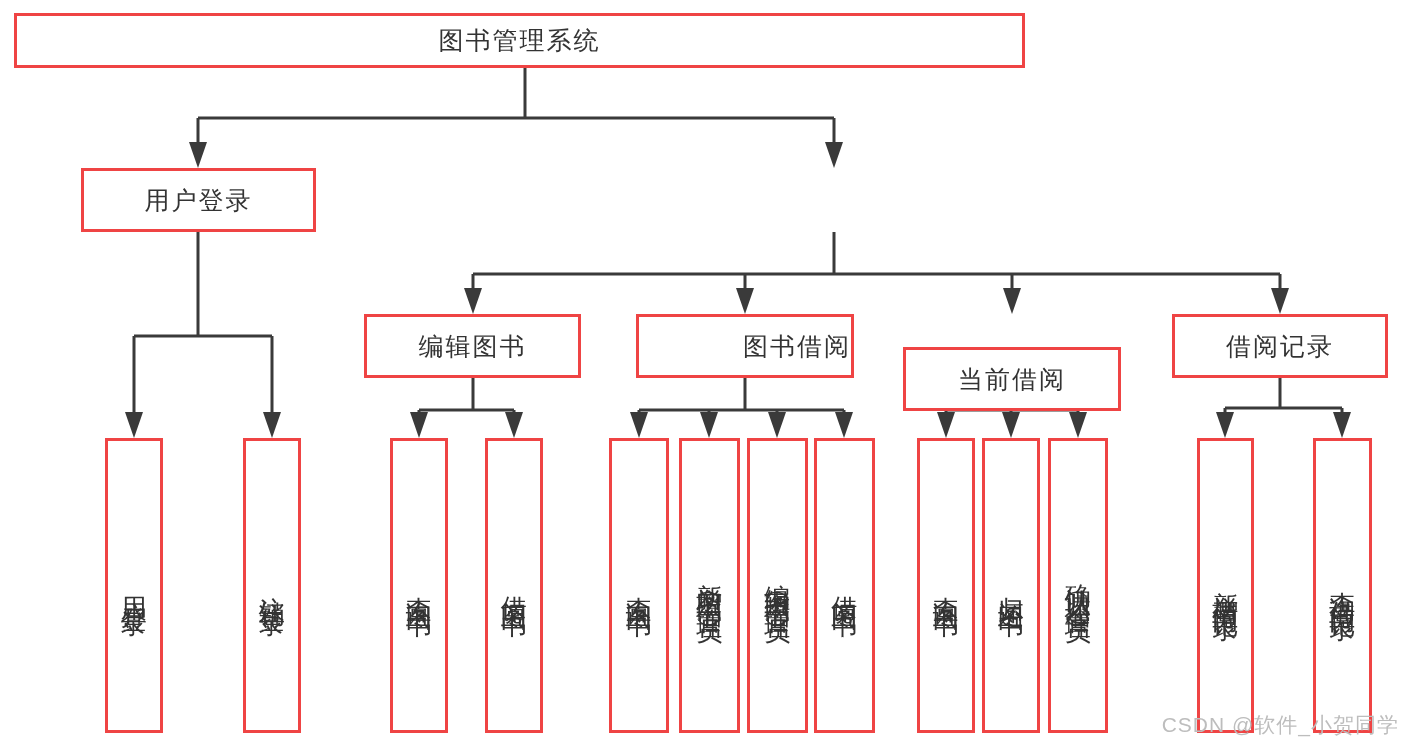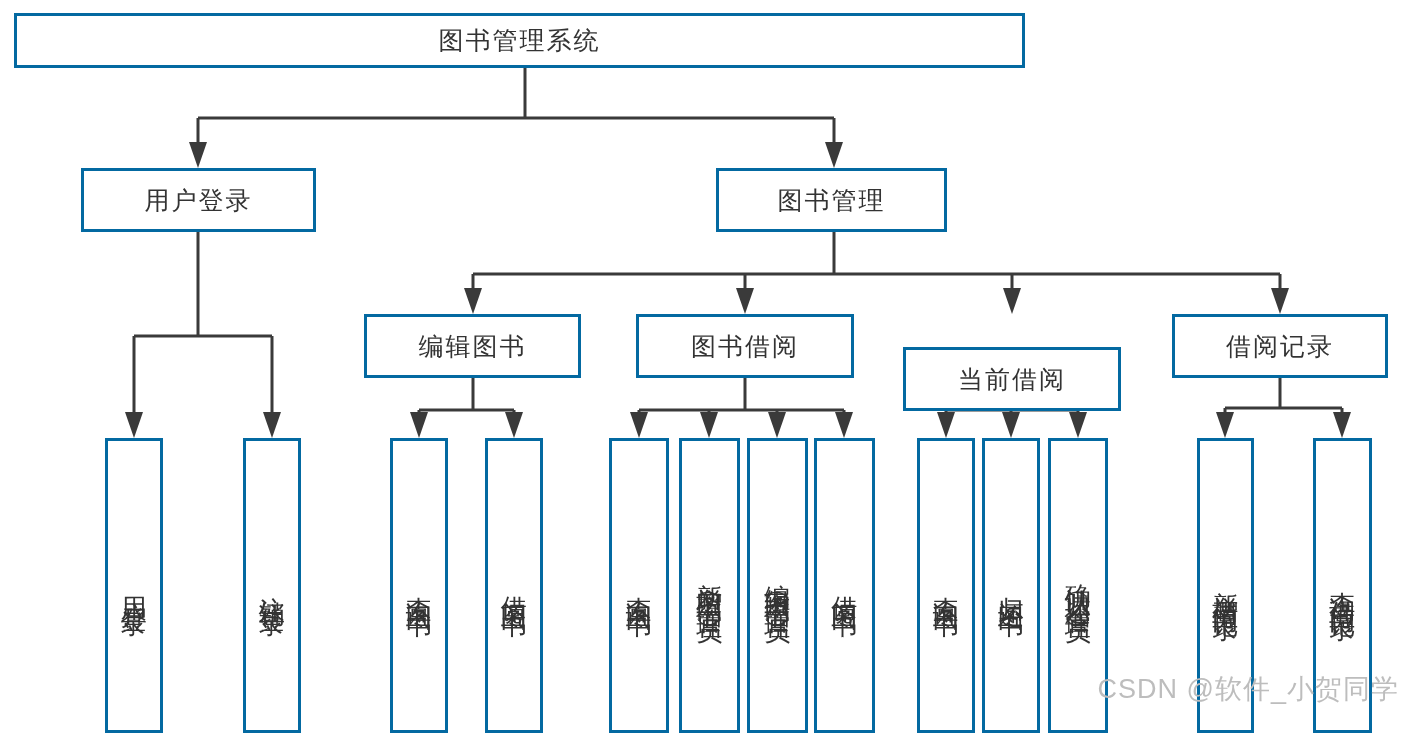--- a/index.html
+++ b/index.html
@@ -13,21 +13,21 @@
   }
   .wires {
     position: absolute;
     left: 0; top: 0;
     width: 1405px; height: 747px;
     z-index: 1;
   }
   .node {
     position: absolute;
     box-sizing: border-box;
-    border: 3px solid #0369a1;
+    border: 3px solid #ef4444;
     background: #ffffff;
     display: flex;
     align-items: center;
     justify-content: center;
     color: #333333;
     z-index: 2;
   }
   .hnode span {
     font-size: 25px;
     letter-spacing: 2px;
@@ -38,22 +38,22 @@
     writing-mode: vertical-rl;
     text-orientation: mixed;
     font-size: 26px;
     letter-spacing: 5px;
     line-height: 1.1;
     color: #333333;
   }
   .watermark {
     position: absolute;
     right: 6px;
-    top: 671px;
-    font-size: 27px;
+    top: 711px;
+    font-size: 21px;
     letter-spacing: 1px;
     color: #bdbdbd;
     z-index: 5;
     white-space: nowrap;
   }
 </style>
 </head>
 <body>
 
 <div class="canvas">
@@ -98,28 +98,25 @@
     </g>
   </svg>
 
   <div class="node hnode" style="left:14px;top:13px;width:1011px;height:55px;">
     <span>图书管理系统</span>
   </div>
 
   <div class="node hnode" style="left:81px;top:168px;width:235px;height:64px;">
     <span>用户登录</span>
   </div>
-  <div class="node hnode" style="left:716px;top:168px;width:231px;height:64px;">
-    <span>图书管理</span>
-  </div>
 
   <div class="node hnode" style="left:364px;top:314px;width:217px;height:64px;">
     <span>编辑图书</span>
   </div>
-  <div class="node hnode" style="left:636px;top:314px;width:218px;height:64px;">
+  <div class="node hnode" style="left:636px;top:314px;width:218px;height:64px;justify-content:flex-end;">
     <span>图书借阅</span>
   </div>
   <div class="node hnode" style="left:903px;top:314px;width:218px;height:64px;margin-top:33px;">
     <span>当前借阅</span>
   </div>
   <div class="node hnode" style="left:1172px;top:314px;width:216px;height:64px;">
     <span>借阅记录</span>
   </div>
 
   <div class="node vnode" style="left:105px;top:438px;width:58px;height:295px;">

